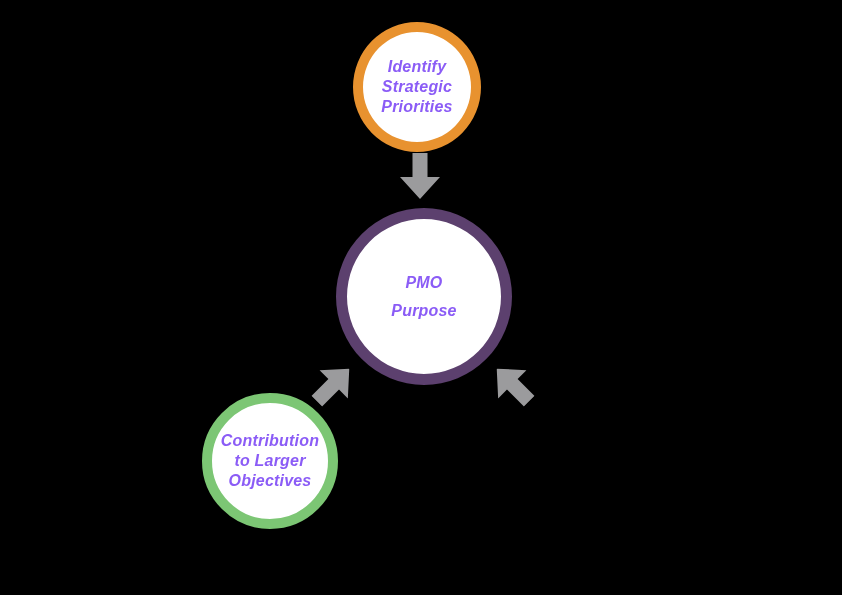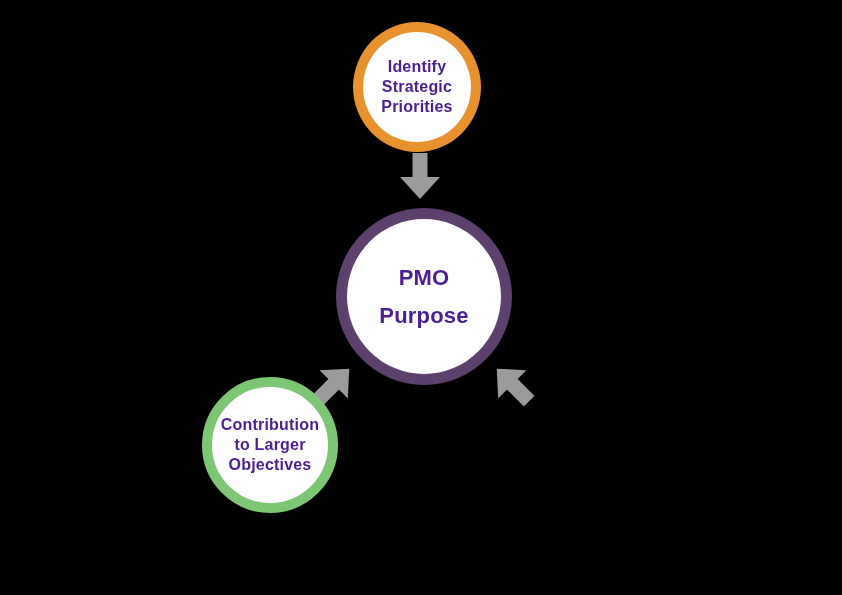--- a/index.html
+++ b/index.html
@@ -6,28 +6,28 @@
   .canvas {
     position:relative; width:842px; height:595px; background:#000000;
     overflow:hidden; font-family:"Liberation Sans", sans-serif;
   }
   .node {
     position:absolute; border-radius:50%; background:#ffffff;
     box-sizing:border-box; display:flex; align-items:center; justify-content:center;
     text-align:center;
   }
   .node-label {
-    white-space:pre-line; font-weight:bold; color:#4c1d95;
-    font-size:16px; line-height:20px; letter-spacing:0.2px;
+    white-space:pre-line; font-weight:bold; color:#8b5cf6;
+    font-size:16px; line-height:20px; letter-spacing:0.2px;font-style:italic;
   }
   .node-top    { left:353px; top:22px;  width:128px; height:130px; border:10px solid #E8922F; }
   .node-center { left:336px; top:208px; width:176px; height:177px; border:11px solid #5C406E; }
-  .node-bl     { left:202px; top:377px; width:136px; height:136px; border:10px solid #7f1d1d; }
+  .node-bl     { left:202px; top:393px; width:136px; height:136px; border:10px solid #7f1d1d; }
   .node-br     { left:503px; top:378px; width:137px; height:136px; border:10px solid #66BFDF; }
-  .node-center .node-label { font-size:22px; line-height:38px; }
+  .node-center .node-label { font-size:16px; line-height:28px; }
   .arrow { position:absolute; width:40px; height:46px; }
   .arrow svg { display:block; width:40px; height:46px; }
   .arrow-down { left:400px; top:153px; transform:rotate(180deg); }
   .arrow-upright { left:313px; top:362px; transform:rotate(45deg); }
   .arrow-upleft  { left:493px; top:362px; transform:rotate(-45deg); }
 </style>
 </head>
 <body>
 
 <div class="canvas">

